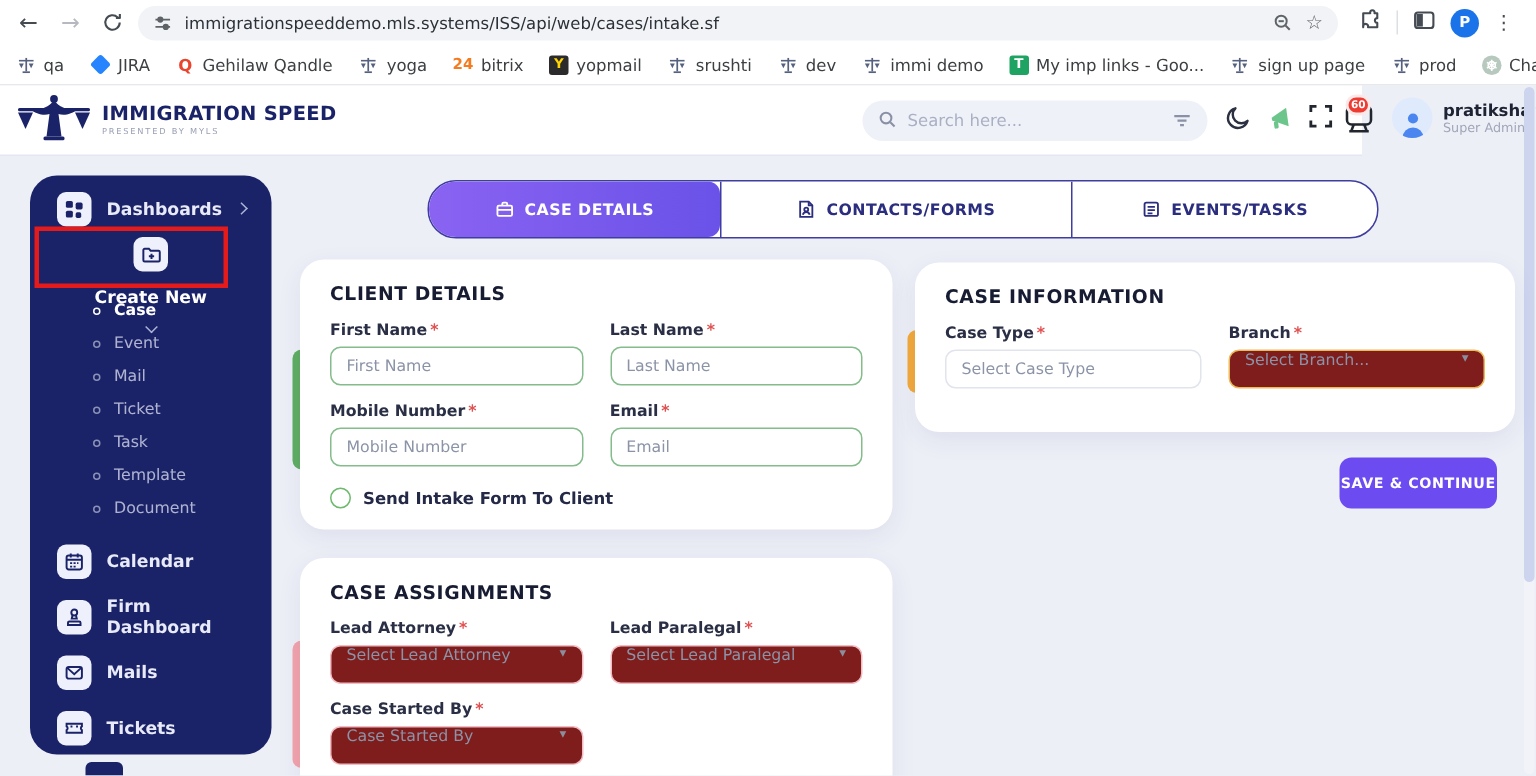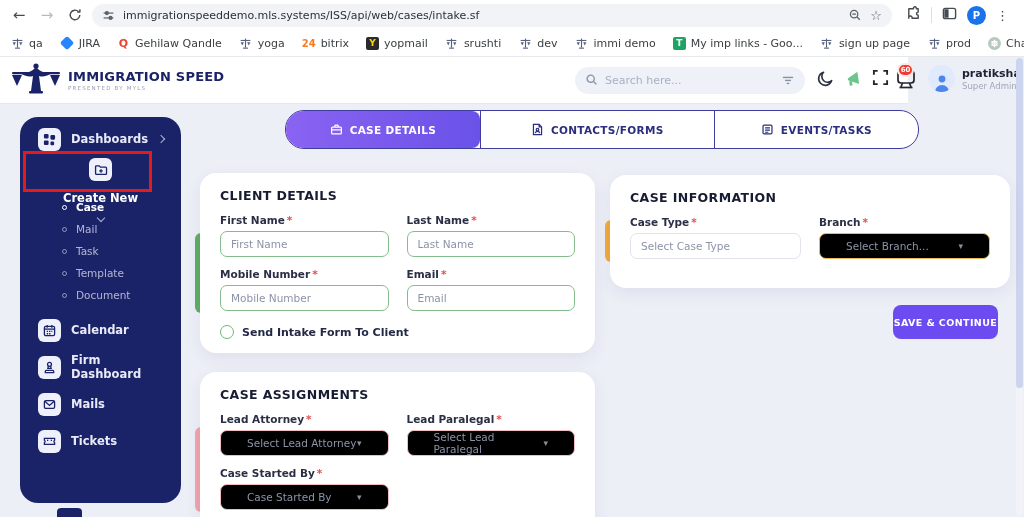--- a/index.html
+++ b/index.html
@@ -55,41 +55,41 @@
   .chev.right { transform:rotate(-45deg); }
   .chev.down { transform:rotate(45deg); }
   .sub-item { height:22px; display:flex; align-items:center; gap:9px; padding-left:42px; font-size:10.5px; color:rgba(233,236,250,0.72); }
   .sub-item .dot { width:5px; height:5px; border:1.2px solid rgba(233,236,250,0.55); border-radius:50%; flex:0 0 auto; }
   .sub-item.active { color:#ffffff; font-weight:bold; }
   .sub-item.active .dot { border-color:#fff; }
   .annotation-box { position:absolute; left:3px; top:34px; width:129px; height:41px; border:3px solid #e51a1a; z-index:5; pointer-events:none; }
   .side-stub { position:absolute; left:57px; top:508px; width:25px; height:9px; background:#1b2368; border-radius:4px 4px 0 0; }
 
   
-  .tabbar { position:absolute; left:285px; top:110px; width:634px; height:39px; background:#ffffff; border:1.5px solid #3f3d9e; border-radius:19px; display:flex; overflow:hidden; }
+  .tabbar { position:absolute; left:285px; top:120px; width:634px; height:39px; background:#ffffff; border:1.5px solid #3f3d9e; border-radius:19px; display:flex; overflow:hidden; }
   .tab { display:flex; align-items:center; justify-content:center; gap:7px; font-size:10.5px; font-weight:bold; color:#2b2d7e; letter-spacing:0.3px; border-left:1.5px solid #3f3d9e; }
   .tab:first-child { border-left:none; }
   .tab.active { background:linear-gradient(90deg,#8a63f2,#6a52e8); color:#ffffff; border-radius:8px; }
   .tab svg { flex:0 0 auto; }
 
   
   .card { position:absolute; background:#ffffff; border-radius:16px; box-shadow:0 5px 16px rgba(40,50,100,0.08); padding:15px 20px; }
   .notch { position:absolute; width:12px; border-radius:6px; z-index:-1; left:-5px; }
   .card-wrap { position:absolute; z-index:1; }
   .card-title { font-size:12.5px; font-weight:800; color:#171c33; letter-spacing:0.4px; }
   .fgrid { display:grid; grid-template-columns:1fr 1fr; column-gap:18px; }
   .flabel { font-size:10.5px; font-weight:bold; color:#2a2f45; margin:11px 0 5px 0; }
   .req { color:#e05252; margin-left:2px; }
   .tinput { width:100%; height:26px; border-radius:7px; padding:0 10px; font-size:10.5px; font-family:"DejaVu Sans",sans-serif; color:#444; outline:none; background:#fff; }
   .tinput::placeholder { color:#8b93a7; }
   .b-green { border:1.5px solid #84bd8b; }
   .b-gray { border:1.5px solid #e1e4ec; }
   .b-orange { border:1.5px solid #ecba5a; }
   .b-pink { border:1.5px solid #f3bcc2; }
-  .fselect { width:100%; height:26px; border-radius:7px; padding:0 26px; font-size:10.5px; color:#8b93a7; display:flex; align-items:center; justify-content:space-between; background:#000000; }
+  .fselect { width:100%; height:26px; border-radius:7px; padding:0 10px; font-size:10.5px; color:#8b93a7; display:flex; align-items:flex-start; justify-content:space-between; background:#7f1d1d; }
   .fselect .car { color:#8a8f9e; font-size:9px; }
   .chk-row { display:flex; align-items:center; gap:8px; margin-top:14px; }
   .chk { width:14px; height:14px; border:1.8px solid #6db96d; border-radius:50%; background:#fff; flex:0 0 auto; }
   .chk-label { font-size:11px; font-weight:bold; color:#232946; }
 
   .save-btn { position:absolute; left:893px; top:305px; width:105px; height:34px; background:#6C4CF1; color:#fff; border:none; border-radius:8px; font-size:9.5px; font-weight:bold; letter-spacing:0.4px; font-family:"DejaVu Sans",sans-serif; }
 
   
   .scroll-track { position:absolute; right:1px; top:58px; width:7px; height:458px; background:#f2f3f8; border-radius:4px; }
   .scroll-thumb { position:absolute; right:0; top:0; width:7px; height:330px; background:#ccd4ee; border-radius:4px; }
@@ -372,21 +372,29 @@
       <span class="side-label" style="font-weight:bold;color:#fff;">Create New</span>
       <span class="chev down"></span>
     </div>
 
     <div class="sub-item active">
         <span class="dot"></span>
         <span>Case</span>
       </div>
     <div class="sub-item">
         <span class="dot"></span>
+        <span>Event</span>
+      </div>
+    <div class="sub-item">
+        <span class="dot"></span>
         <span>Mail</span>
+      </div>
+    <div class="sub-item">
+        <span class="dot"></span>
+        <span>Ticket</span>
       </div>
     <div class="sub-item">
         <span class="dot"></span>
         <span>Task</span>
       </div>
     <div class="sub-item">
         <span class="dot"></span>
         <span>Template</span>
       </div>
     <div class="sub-item">

